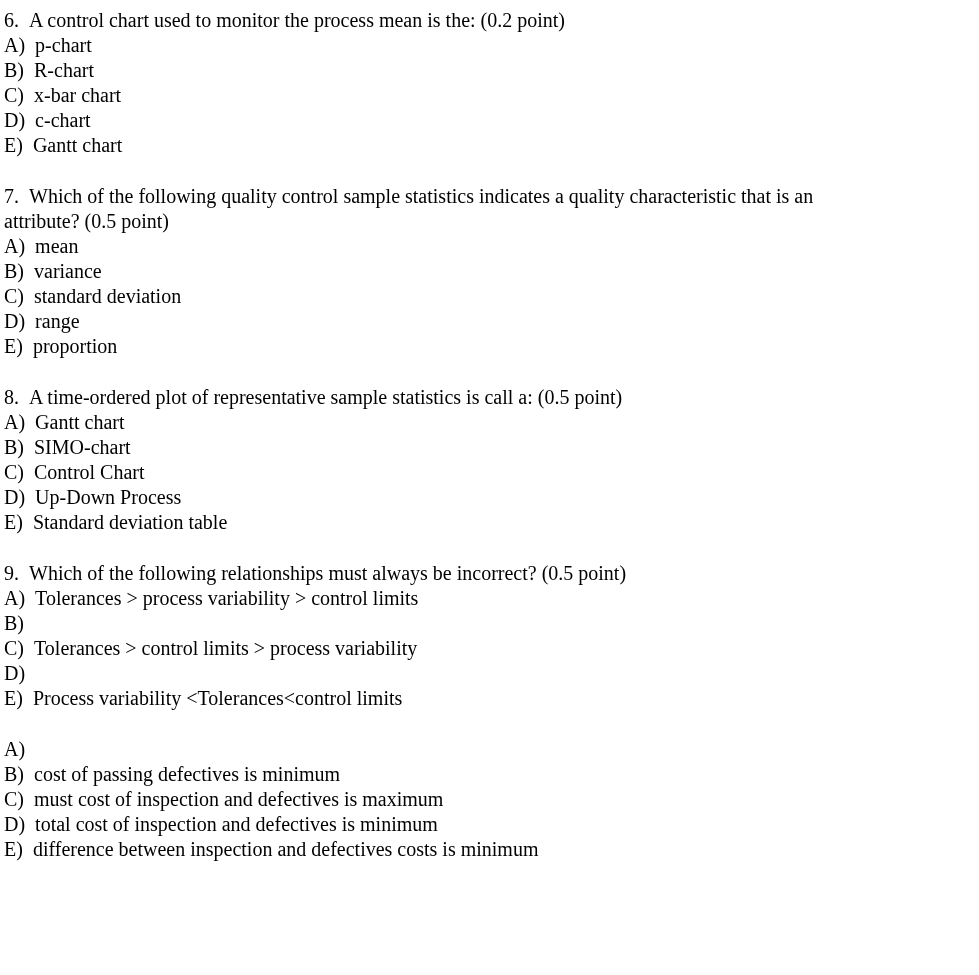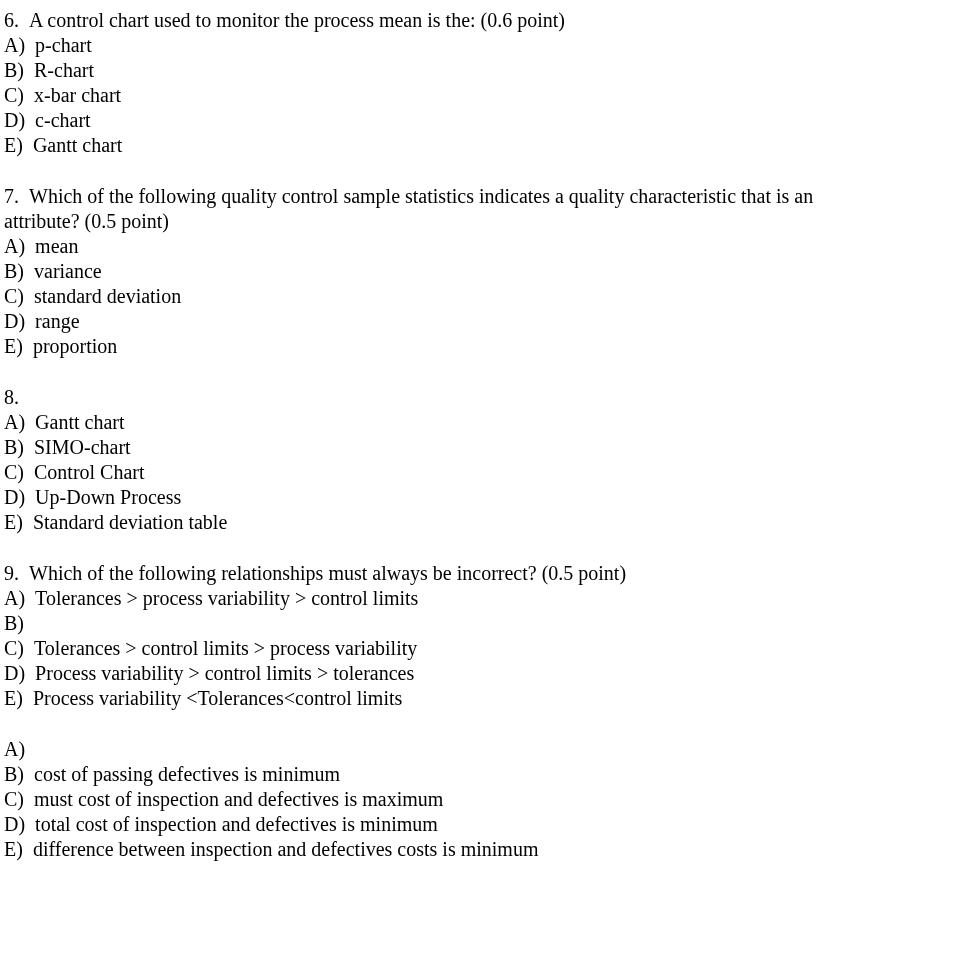--- a/index.html
+++ b/index.html
@@ -30,21 +30,21 @@
     white-space: pre;
   }
 </style>
 </head>
 <body>
 
 <div id="quiz">
     <div class="question-block">
       <div class="q-row">
         <span class="q-num">6.  </span>
-        <span>A control chart used to monitor the process mean is the: (0.6 point)</span>
+        <span>A control chart used to monitor the process mean is the: (0.2 point)</span>
       </div>
       <div class="opt-row">
         <span class="opt-label">A)  </span>
         <span>p-chart</span>
       </div>
       <div class="opt-row">
         <span class="opt-label">B)  </span>
         <span>R-chart</span>
       </div>
       <div class="opt-row">
@@ -83,20 +83,21 @@
         <span>range</span>
       </div>
       <div class="opt-row">
         <span class="opt-label">E)  </span>
         <span>proportion</span>
       </div>
     </div>
     <div class="question-block">
       <div class="q-row">
         <span class="q-num">8.  </span>
+        <span>A time-ordered plot of representative sample statistics is call a: (0.5 point)</span>
       </div>
       <div class="opt-row">
         <span class="opt-label">A)  </span>
         <span>Gantt chart</span>
       </div>
       <div class="opt-row">
         <span class="opt-label">B)  </span>
         <span>SIMO-chart</span>
       </div>
       <div class="opt-row">
@@ -123,21 +124,20 @@
       </div>
       <div class="opt-row">
         <span class="opt-label">B)  </span>
       </div>
       <div class="opt-row">
         <span class="opt-label">C)  </span>
         <span>Tolerances &gt; control limits &gt; process variability</span>
       </div>
       <div class="opt-row">
         <span class="opt-label">D)  </span>
-        <span>Process variability &gt; control limits &gt; tolerances</span>
       </div>
       <div class="opt-row">
         <span class="opt-label">E)  </span>
         <span>Process variability &lt;Tolerances&lt;control limits</span>
       </div>
     </div>
     <div class="question-block">
       <div class="opt-row">
         <span class="opt-label">A)  </span>
       </div>

